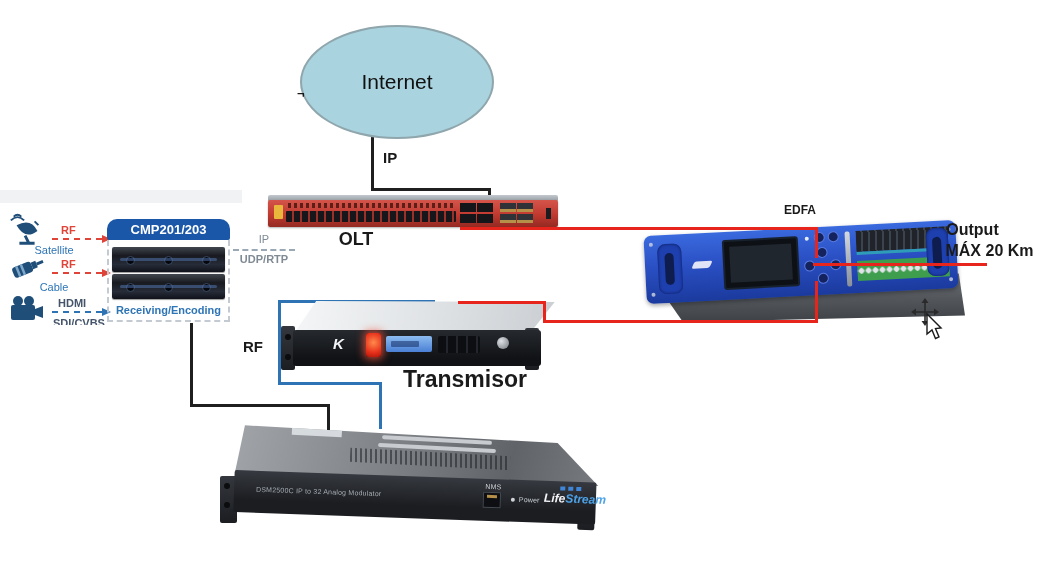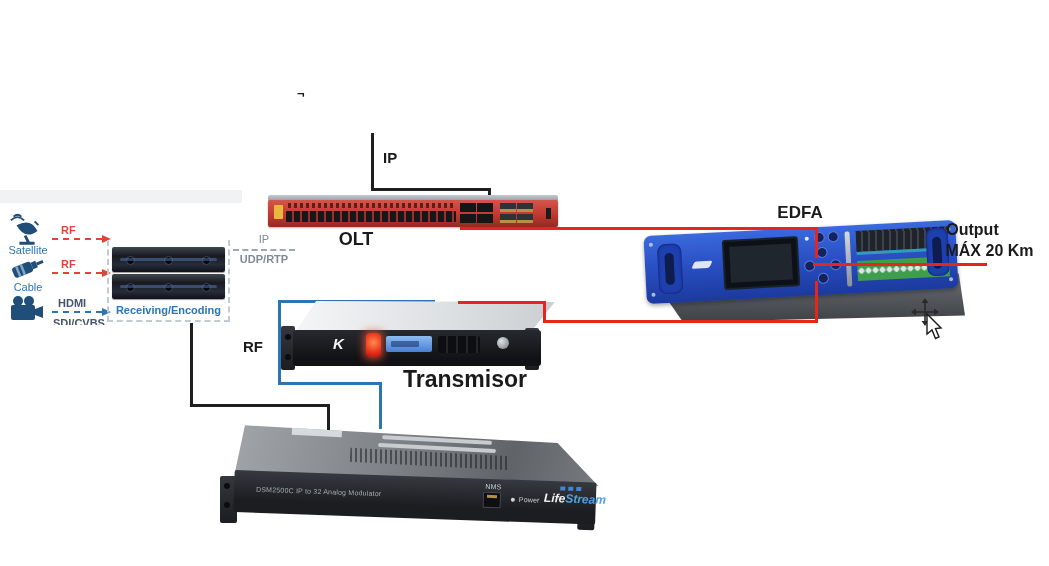--- a/index.html
+++ b/index.html
@@ -16,21 +16,21 @@
   
   .dash{position:absolute;height:0;}
   .dash.redd{border-top:2px dashed #e04438;}
   .dash.blued{border-top:2px dashed #2e74b5;}
   .dash.grayd{border-top:2px dashed #9aa7b5;}
   .dash.arrow::after{content:'';position:absolute;right:-9px;top:-5px;border-top:4px solid transparent;
       border-bottom:4px solid transparent;}
   .dash.redd.arrow::after{border-left:9px solid #e04438;}
   .dash.blued.arrow::after{border-left:9px solid #2e74b5;}
   
-  .src-label{position:absolute;color:#2e75b6;font-size:11px;text-align:center;}
+  .src-label{position:absolute;color:#2e75b6;font-size:11px;text-align:center;padding-left:26px;}
   .conn-label{position:absolute;font-size:11px;font-weight:600;}
   
   .cmp-header{position:absolute;left:107px;top:219px;width:123px;height:21px;background:#1b57a8;
       border-radius:10px 10px 2px 2px;color:#fff;font-weight:bold;font-size:13px;line-height:21px;text-align:center;}
   .cmp-box{position:absolute;left:107px;top:240px;width:123px;height:82px;border:2px dashed #c3cad2;border-top:none;box-sizing:border-box;}
   .enc-unit{position:absolute;left:112px;width:113px;height:25px;border-radius:2px;
       background:linear-gradient(180deg,#41464e 0%,#181a20 35%,#262c38 70%,#10121a 100%);box-shadow:0 1px 1px rgba(0,0,0,.4);}
   .enc-unit .dot{position:absolute;top:9px;width:7px;height:7px;border-radius:50%;background:#06070a;border:1px solid #3a4b66;}
   .enc-unit .band{position:absolute;left:8px;top:11px;width:97px;height:3px;background:rgba(90,130,200,.45);border-radius:2px;}
   
@@ -97,20 +97,21 @@
       <circle cx="10" cy="7" r="5" fill="#1f4e79"></circle>
       <circle cx="21" cy="7" r="5" fill="#1f4e79"></circle>
       <rect x="3" y="11" width="24" height="15" rx="2" fill="#1f4e79"></rect>
       <path d="M27 15 l8 -3 v12 l-8 -3 z" fill="#1f4e79"></path>
     </svg>
     <div class="conn-label" style="left:58px;top:109px;color:#44546a;">HDMI</div>
     <div class="dash blued arrow" style="left:52px;top:123px;width:50px;"></div>
     <div class="conn-label" style="left:53px;top:129px;color:#44546a;">SDI/CVBS</div>
   </div>
 
+  <div class="cmp-header">CMP201/203</div>
   <div class="cmp-box"></div>
   <div class="enc-unit" style="top:247px;">
     <div class="dot" style="left:14px;"></div>
       <div class="dot" style="left:52px;"></div>
       <div class="dot" style="left:90px;"></div>
     <div class="band"></div>
   </div>
   <div class="enc-unit" style="top:274px;">
     <div class="dot" style="left:14px;"></div>
       <div class="dot" style="left:52px;"></div>
@@ -129,20 +130,23 @@
   <div class="ln black" style="left:190px;top:323px;width:3px;height:84px;"></div>
   <div class="ln black" style="left:190px;top:404px;width:140px;height:3px;"></div>
   <div class="ln black" style="left:327px;top:404px;width:3px;height:26px;"></div>
 
   <div class="ln blue" style="left:278px;top:300px;width:157px;height:3px;"></div>
   <div class="ln blue" style="left:278px;top:300px;width:3px;height:85px;"></div>
   <div class="ln blue" style="left:278px;top:382px;width:104px;height:3px;"></div>
   <div class="ln blue" style="left:379px;top:382px;width:3px;height:47px;"></div>
   <div class="lbl" style="left:243px;top:338px;font-size:15px;">RF</div>
 
+  <div class="abs" style="left:300px;top:25px;width:190px;height:110px;background:#a9d3de;border:2px solid #8fa6ad;border-radius:50%;display:flex;align-items:center;justify-content:center;">
+    <span style="font-size:21px;font-weight:500;color:#111;">Internet</span>
+  </div>
   <div class="abs" style="left:297px;top:86px;font-size:13px;font-weight:bold;">¬</div>
   <div class="lbl" style="left:383px;top:149px;font-size:15px;">IP</div>
 
   <div class="abs" style="left:268px;top:195px;width:290px;height:7px;border-radius:2px;background:linear-gradient(180deg,#c3c9ce,#8f969c);"></div>
   <div class="abs" style="left:268px;top:200px;width:290px;height:27px;border-radius:2px;background:linear-gradient(180deg,#d4554b 0%,#c0392f 55%,#932a22 100%);box-shadow:0 1px 2px rgba(0,0,0,.3);">
     <div class="abs" style="left:6px;top:5px;width:9px;height:14px;background:#e8b73c;border-radius:1px;"></div>
     <div class="abs" style="left:20px;top:3px;width:167px;height:5px;background:repeating-linear-gradient(90deg,#5f1d18 0 3px,rgba(0,0,0,0) 3px 6px);"></div>
     <div class="abs" style="left:18px;top:11px;width:170px;height:11px;background:repeating-linear-gradient(90deg,#17161a 0 6px,#99312a 6px 8px);border-radius:1px;"></div>
     <div class="abs" style="left:192px;top:3px;width:35px;height:20px;display:flex;flex-wrap:wrap;gap:1px;">
       <div class="sfp"></div>
@@ -180,21 +184,21 @@
     <div class="btn" style="left:159px;top:33px;"></div>
     <div class="btn" style="left:185px;top:33px;"></div>
     <div class="btn" style="left:172px;top:46px;"></div>
     <div class="abs" style="left:201px;top:6px;width:5px;height:55px;background:linear-gradient(180deg,#d4d9df,#8a9099);border-radius:2px;"></div>
     <div class="abs" style="left:212px;top:6px;width:92px;height:24px;background:repeating-linear-gradient(90deg,#20242a 0 5px,#3b434c 5px 7px);border-bottom:3px solid #2f9db8;box-sizing:border-box;"></div>
     <div class="abs" style="left:212px;top:36px;width:92px;height:20px;background-color:#3f9e4d;background-image:radial-gradient(circle at 4px 10px,#e0e4e9 2.5px,rgba(0,0,0,0) 3px);background-size:7px 20px;"></div>
     <div class="handle" style="left:282px;top:7px;width:22px;height:48px;">
         <div class="slot" style="left:6px;"></div>
       </div>
   </div>
-  <div class="lbl ctr" style="left:765px;top:203px;width:70px;font-size:17px;">EDFA</div>
+  <div class="lbl ctr" style="left:765px;top:203px;width:70px;font-size:12px;">EDFA</div>
 
   <div class="lbl ctr" style="left:920px;top:221px;width:105px;font-size:16px;">Output</div>
   <div class="lbl ctr" style="left:937px;top:242px;width:105px;font-size:16px;">MÁX 20 Km</div>
 
   <div class="tx-top"></div>
   <div class="ear" style="left:281px;top:326px;height:44px;">
     <div class="hole" style="top:8px;"></div>
       <div class="hole" style="top:28px;"></div>
   </div>
   <div class="ear" style="left:525px;top:328px;height:42px;">

